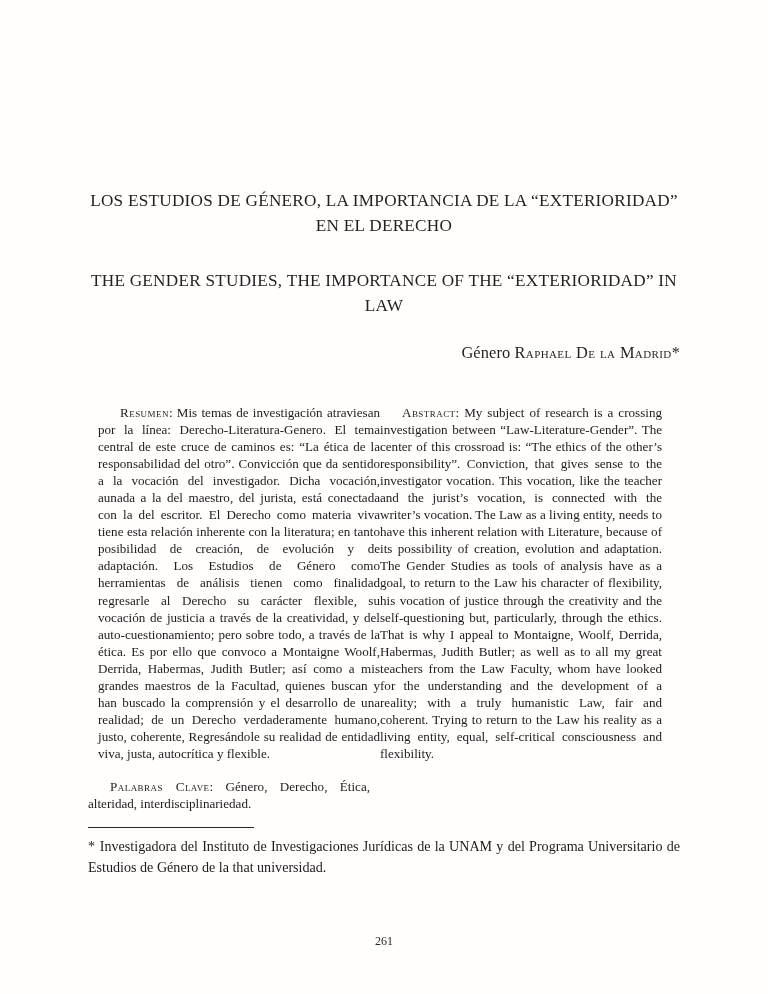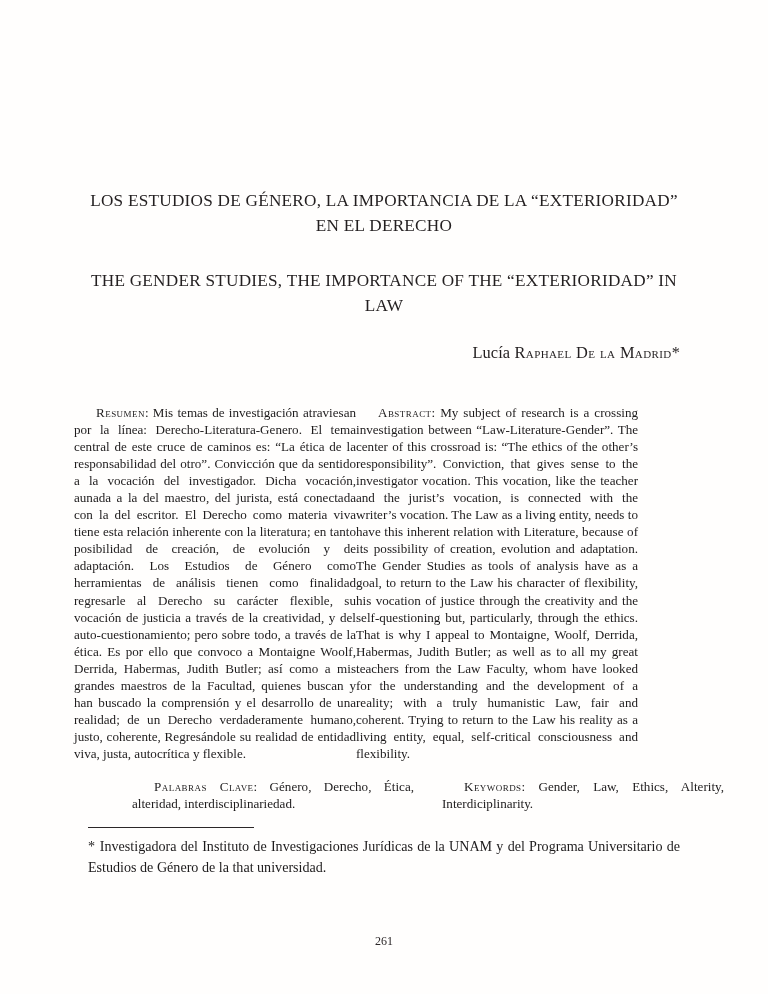--- a/index.html
+++ b/index.html
@@ -58,25 +58,25 @@
   }
   .smallcaps {
     font-variant: small-caps;
     letter-spacing: 0.4px;
     margin-top: 20px;
   }
 
   
   .abstract-row {
     position: absolute;
-    left: 74px;
+    left: 84px;
     top: 404px;
     width: 592px;
     display: flex;
-    justify-content: flex-start;
+    justify-content: center;
   }
   .col {
     width: 282px;
   }
   .abstract-p {
     margin: 0;
     font-size: 13.1px;
     line-height: 17.05px;
     text-align: justify;
     text-justify: inter-word;
@@ -90,21 +90,20 @@
   }
 
   
   .keywords-row {
     position: absolute;
     left: 88px;
     top: 778px;
     width: 592px;
     display: flex;
     justify-content: space-between;
-    margin-left: 44px;
   }
   .kw-p {
     margin: 0;
     font-size: 13.1px;
     line-height: 17.05px;
     text-align: justify;
     text-indent: 22px;
     color: #1d1b1c;
   }
 
@@ -147,44 +146,41 @@
 <body>
 
 <div class="page">
 
   <div class="title-block">
     <h1 class="doc-title">LOS ESTUDIOS DE GÉNERO, LA IMPORTANCIA DE LA “EXTERIORIDAD” EN EL DERECHO</h1>
     <h2 class="doc-title secondary">THE GENDER STUDIES, THE IMPORTANCE OF THE “EXTERIORIDAD” IN LAW</h2>
   </div>
 
   <div class="author-line">
-    <span>Lucía</span><span>&nbsp;</span><span class="smallcaps">Raphael De la Madrid</span><span>*</span>
+    <span>Género</span><span>&nbsp;</span><span class="smallcaps">Raphael De la Madrid</span><span>*</span>
   </div>
 
   <div class="abstract-row">
 
     <div class="col">
       <p class="abstract-p"><span class="lead-label">Resumen</span><span>:</span><span> Mis temas de investigación atraviesan por la línea: Derecho-Literatura-Genero. El tema central de este cruce de caminos es: “La ética de la responsabilidad del otro”. Convicción que da sentido a la vocación del investigador. Dicha vocación, aunada a la del maestro, del jurista, está conectada con la del escritor. El Derecho como materia viva tiene esta relación inherente con la literatura; en tanto posibilidad de creación, de evolución y de adaptación. Los Estudios de Género como herramientas de análisis tienen como finalidad regresarle al Derecho su carácter flexible, su vocación de justicia a través de la creatividad, y del auto-cuestionamiento; pero sobre todo,  a través de la ética. Es por ello que convoco a Montaigne Woolf, Derrida, Habermas, Judith Butler; así como a mis grandes maestros de la Facultad, quienes buscan y han buscado la comprensión y el desarrollo de una realidad; de un Derecho verdaderamente humano, justo, coherente, Regresándole su realidad de entidad viva, justa, autocrítica y flexible.</span></p>
     </div>
 
     <div class="col">
       <p class="abstract-p"><span class="lead-label">Abstract</span><span>:</span><span> My subject of research is a crossing investigation between “Law-Literature-Gender”. The center of this crossroad is: “The ethics of the other’s responsibility”. Conviction, that gives sense to the investigator vocation. This vocation, like the teacher and the jurist’s vocation, is connected with the writer’s vocation. The Law as a living entity, needs to have this inherent relation with Literature, because of its possibility of creation, evolution and adaptation. The Gender Studies as tools of analysis have as a goal, to return to the Law his character of flexibility, his vocation of justice through the creativity and the self-questioning but, particularly, through the ethics. That is why I appeal to Montaigne, Woolf, Derrida, Habermas, Judith Butler; as well as to all my great teachers from the Law Faculty, whom have looked for the understanding and the development of a reality; with a truly humanistic Law, fair and coherent. Trying to return to the Law his reality as a living entity, equal, self-critical consciousness and flexibility.</span></p>
     </div>
 
   </div>
 
   <div class="keywords-row">
 
     <div class="col">
       <p class="kw-p"><span class="lead-label">Palabras Clave</span><span>:</span><span> Género, Derecho, Ética, alteridad, interdisciplinariedad.</span></p>
     </div>
 
-    <div class="col">
-      <p class="kw-p"><span class="lead-label">Keywords</span><span>:</span><span> Gender, Law, Ethics, Alterity, Interdiciplinarity.</span></p>
-    </div>
 
   </div>
 
   <div class="footnote-rule"></div>
 
   <p class="footnote"><span class="star">*</span><span> Investigadora del Instituto de Investigaciones Jurídicas de la UNAM y del Programa Universitario de Estudios de Género de la that universidad.</span></p>
 
   <div class="folio">261</div>
 
 </div>

